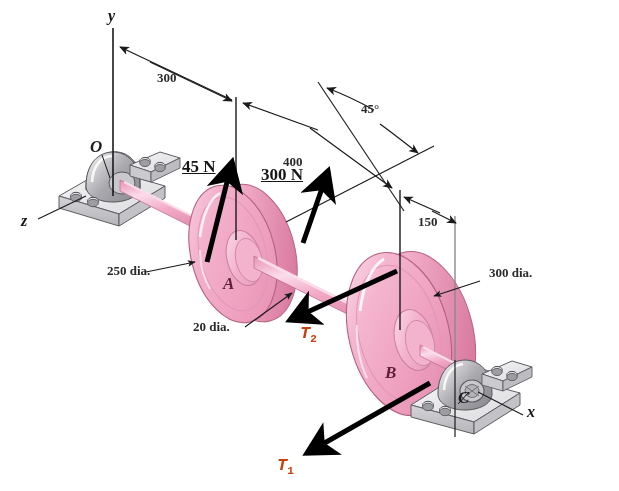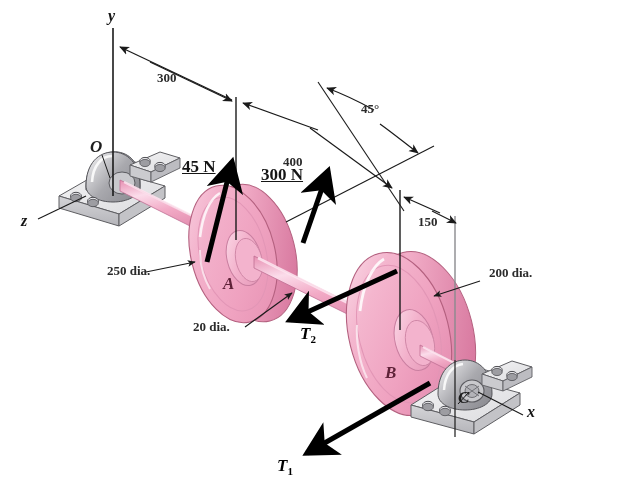--- a/index.html
+++ b/index.html
@@ -53,21 +53,22 @@
   .lbl-pt-pink {
     font-size: 17px;
     font-weight: bold;
     font-style: italic;
     color: #5e2238;
   }
   .lbl-tens {
     font-size: 17px;
     font-weight: bold;
     font-style: italic;
-    color: #000000;
+    color: #c2410c;
+    font-family: Liberation Mono, monospace;
   }
   .lbl-tens sub {
     font-size: 11px;
     font-style: normal;
     font-weight: bold;
   }
 </style>
 </head>
 <body>
 
@@ -317,21 +318,21 @@
   <div class="lbl lbl-pt-pink" style="left:385px; top:364px;">B</div>
   <div class="lbl lbl-pt" style="left:458px; top:389px;">C</div>
 
   <div class="lbl lbl-dim" style="left:157px; top:71px;">300</div>
   <div class="lbl lbl-dim" style="left:283px; top:131px;margin-top:24px;">400</div>
   <div class="lbl lbl-dim" style="left:418px; top:215px;">150</div>
   <div class="lbl lbl-dim" style="left:361px; top:102px;">45°</div>
 
   <div class="lbl lbl-dim" style="left:83px; top:264px;margin-left:24px;">250 dia.</div>
   <div class="lbl lbl-dim" style="left:193px; top:320px;">20 dia.</div>
-  <div class="lbl lbl-dim" style="left:489px; top:266px;">200 dia.</div>
+  <div class="lbl lbl-dim" style="left:489px; top:266px;">300 dia.</div>
 
   <div class="lbl lbl-force" style="left:182px; top:158px;">45 N</div>
   <div class="lbl lbl-force" style="left:261px; top:166px;">300 N</div>
 
   <div class="lbl lbl-tens" style="left:300px; top:325px;"><span>T</span><sub>2</sub></div>
   <div class="lbl lbl-tens" style="left:277px; top:457px;"><span>T</span><sub>1</sub></div>
 
 </div>
 
 </body></html>

